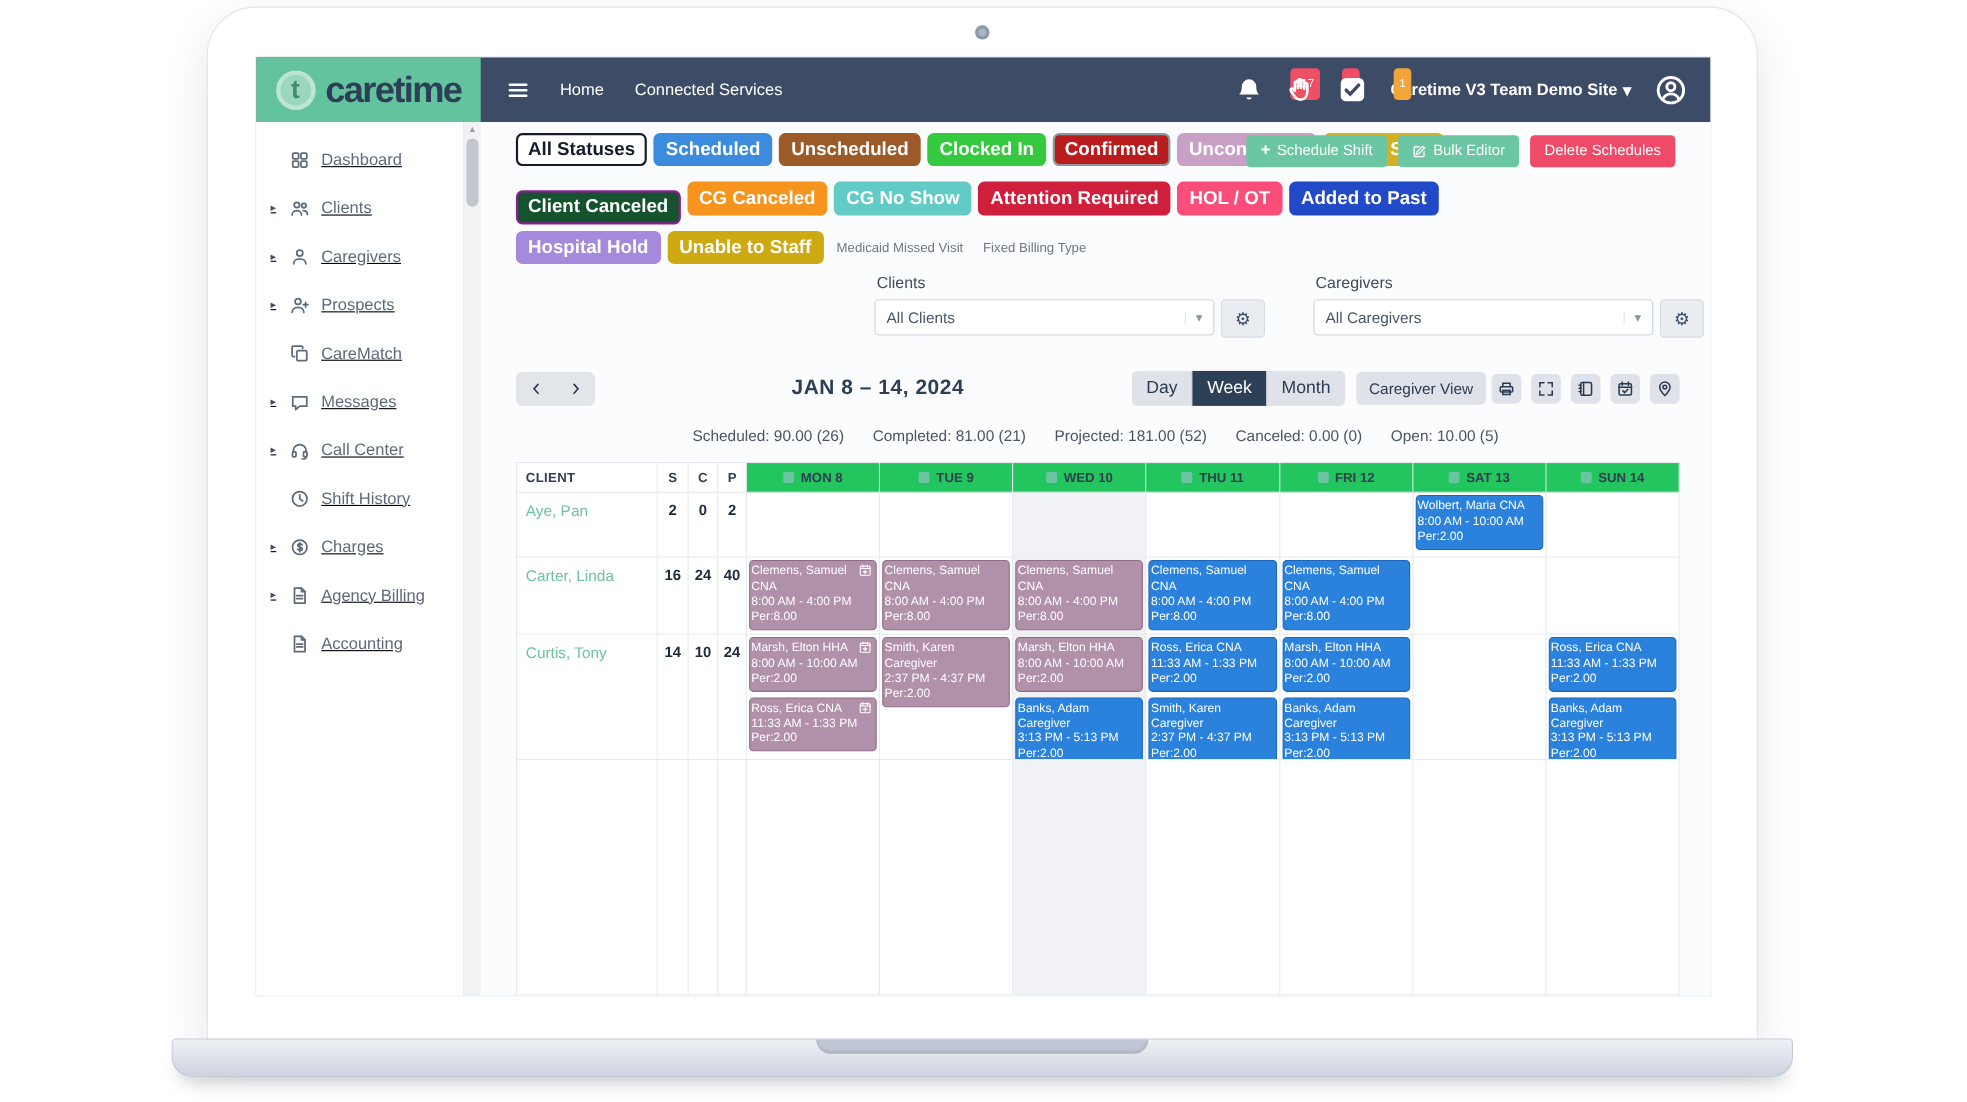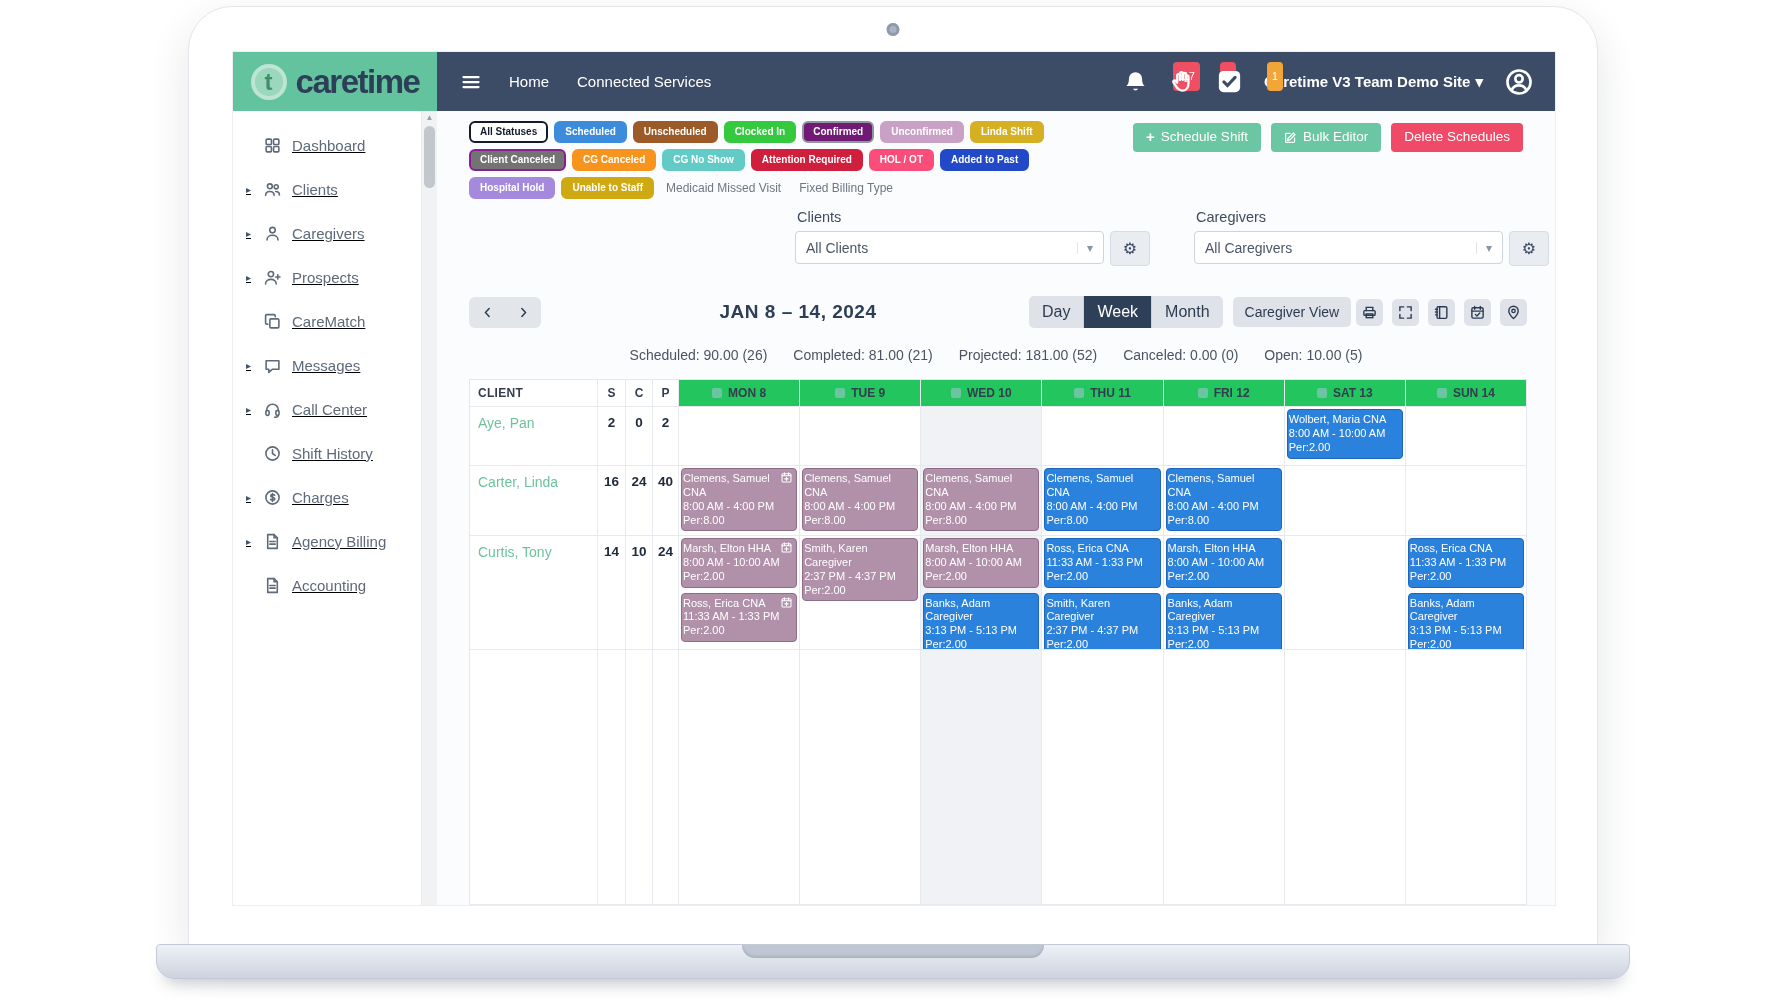--- a/index.html
+++ b/index.html
@@ -42,21 +42,21 @@
   .side-ico{width:19px;height:17px;flex:none;display:flex;align-items:center;}
   .side-ico svg{width:17px;height:17px;}
   .scroll-col{width:15px;background:#f1f2f4;border-left:1px solid #e9ebef;position:relative;flex:none;}
   .scroll-up{position:absolute;top:2px;left:0;width:15px;text-align:center;font-size:8px;color:#96a0ac;}
   .scroll-thumb{position:absolute;top:15px;left:2px;width:11px;height:62px;background:#c2c6cd;border-radius:6px;cursor:grab;}
   .main{flex:1;display:flex;flex-direction:column;background:#fbfcfd;overflow:hidden;}
   
   .filters{position:relative;padding:10px 28px 0 32px;flex:none;}
   .badge-rows{display:flex;flex-direction:column;gap:6px;}
   .badge-row{display:flex;gap:6px;align-items:center;}
-  .st-badge{font-size:10px;font-weight:bold;padding:3px 9px;border-radius:6px;cursor:pointer;white-space:nowrap;line-height:1.2;}
+  .st-badge{font-size:17px;font-weight:bold;padding:3px 9px;border-radius:6px;cursor:pointer;white-space:nowrap;line-height:1.2;}
   .filter-text{font-size:12px;color:#6d7784;padding:0 6px;}
   .actions{position:absolute;top:12px;right:32px;display:flex;gap:10px;}
   .btn{border:none;font-family:inherit;font-size:13.5px;font-weight:500;color:#fff;padding:7px 13px;border-radius:4px;
     display:flex;align-items:center;gap:6px;cursor:pointer;line-height:1.1;}
   .btn svg{width:13px;height:13px;}
   .btn-green{background:#6bc6a3;}
   .btn-red{background:#ef4a68;}
   .btn .plus{font-size:15px;font-weight:bold;line-height:0;}
   
   .pickers{display:flex;gap:44px;margin:10px 0 0 358px;flex:none;}
@@ -279,26 +279,26 @@
         </div>
 
         <div class="main">
           <div class="filters">
             <div class="badge-rows" id="badge-rows">
                 <div class="badge-row">
                   <span class="st-badge" style="background: rgb(255, 255, 255); color: rgb(20, 28, 42); border: 2px solid rgb(20, 28, 42);">All Statuses</span>
                   <span class="st-badge" style="background: rgb(61, 139, 220); color: rgb(255, 255, 255); border: 2px solid rgb(61, 139, 220);">Scheduled</span>
                   <span class="st-badge" style="background: rgb(156, 90, 40); color: rgb(255, 255, 255); border: 2px solid rgb(156, 90, 40);">Unscheduled</span>
                   <span class="st-badge" style="background: rgb(53, 201, 63); color: rgb(255, 255, 255); border: 2px solid rgb(53, 201, 63);">Clocked In</span>
-                  <span class="st-badge" style="background: #701a75; color: rgb(255, 255, 255); border: 2px solid rgb(141, 151, 156);">Confirmed</span>
+                  <span class="st-badge" style="background: #b91c1c; color: rgb(255, 255, 255); border: 2px solid rgb(141, 151, 156);">Confirmed</span>
                   <span class="st-badge" style="background: rgb(201, 160, 198); color: rgb(255, 255, 255); border: 2px solid rgb(201, 160, 198);">Unconfirmed</span>
                   <span class="st-badge" style="background: rgb(212, 176, 34); color: rgb(255, 255, 255); border: 2px solid rgb(212, 176, 34);">Linda Shift</span>
                 </div>
                 <div class="badge-row">
-                  <span class="st-badge" style="background: #737373; color: rgb(255, 255, 255); border: 2px solid rgb(138, 29, 150);">Client Canceled</span>
+                  <span class="st-badge" style="background: #14532d; color: rgb(255, 255, 255); border: 2px solid rgb(138, 29, 150); margin-top: 16px;">Client Canceled</span>
                   <span class="st-badge" style="background: rgb(247, 148, 30); color: rgb(255, 255, 255); border: 2px solid rgb(247, 148, 30);">CG Canceled</span>
                   <span class="st-badge" style="background: rgb(99, 203, 198); color: rgb(255, 255, 255); border: 2px solid rgb(99, 203, 198);">CG No Show</span>
                   <span class="st-badge" style="background: rgb(208, 31, 60); color: rgb(255, 255, 255); border: 2px solid rgb(208, 31, 60);">Attention Required</span>
                   <span class="st-badge" style="background: rgb(251, 77, 121); color: rgb(255, 255, 255); border: 2px solid rgb(251, 77, 121);">HOL / OT</span>
                   <span class="st-badge" style="background: rgb(33, 73, 200); color: rgb(255, 255, 255); border: 2px solid rgb(33, 73, 200);">Added to Past</span>
                 </div>
                 <div class="badge-row">
                   <span class="st-badge" style="background: rgb(164, 137, 221); color: rgb(255, 255, 255); border: 2px solid rgb(164, 137, 221);">Hospital Hold</span>
                   <span class="st-badge" style="background: rgb(207, 169, 18); color: rgb(255, 255, 255); border: 2px solid rgb(207, 169, 18);">Unable to Staff</span>
                   <span class="filter-text">Medicaid Missed Visit</span>

